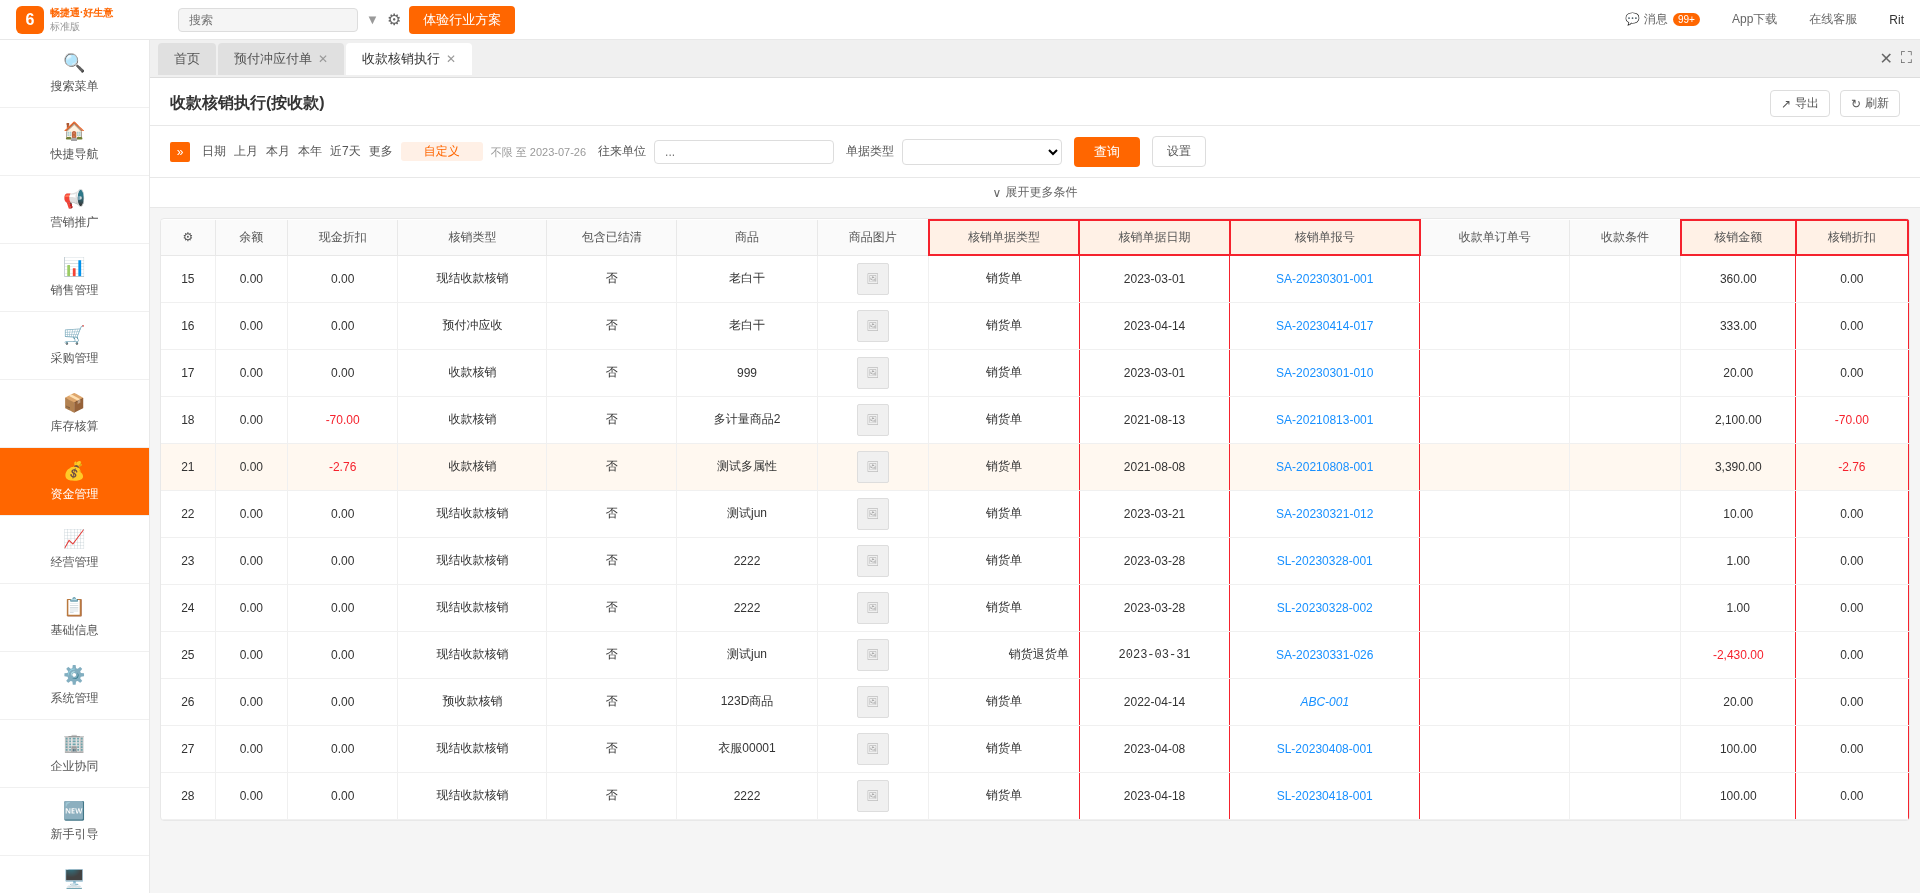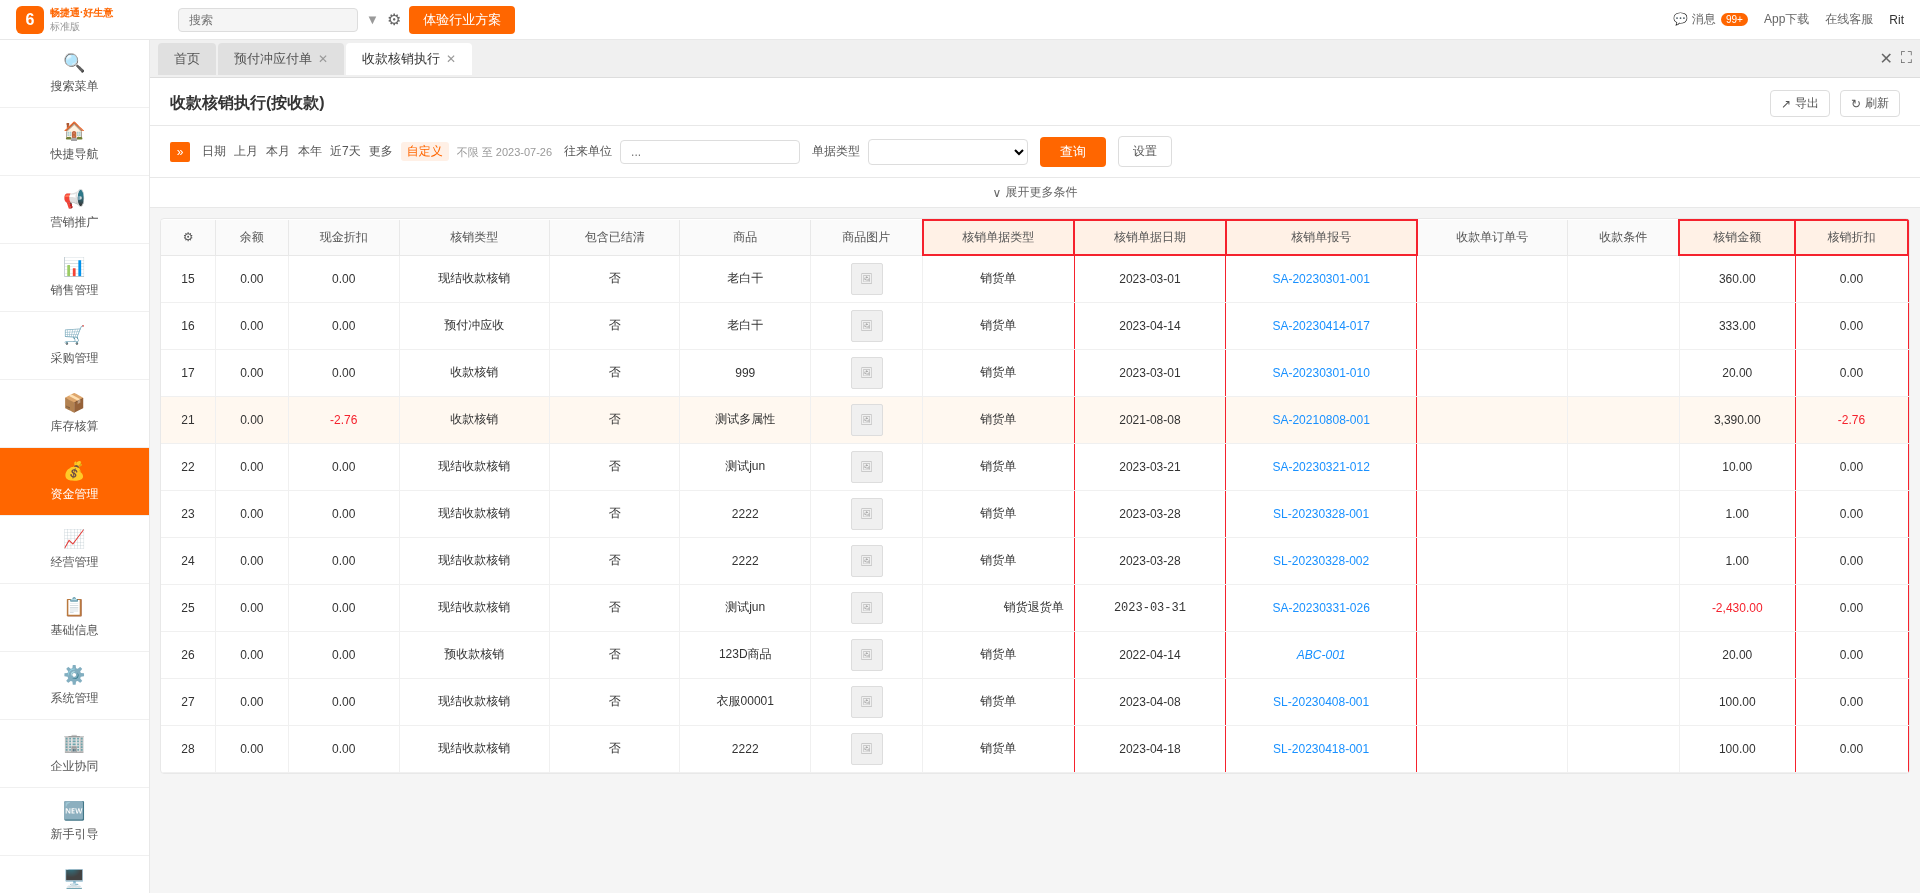--- a/index.html
+++ b/index.html
@@ -29,21 +29,21 @@
     }
     .search-box {
       background: #f5f5f5; border: 1px solid #ddd; border-radius: 4px;
       padding: 4px 10px; width: 200px; font-size: 12px; color: #999;
     }
     .btn-industry {
       background: #f60; color: #fff; border: none; border-radius: 4px;
       padding: 5px 14px; font-size: 13px; cursor: pointer;
     }
     .top-bar-actions {
-      display: flex; align-items: center; gap: 16px; font-size: 12px; color: #666;
+      display: flex; align-items: center; gap: 32px; font-size: 12px; color: #666;
     }
     .badge {
       background: #f60; color: #fff; border-radius: 10px; font-size: 10px;
       padding: 1px 5px; margin-left: 2px;
     }
 
     
     .layout { display: flex; height: calc(100vh - 40px); }
 
     
@@ -100,21 +100,21 @@
       border-bottom: 1px solid #e8e8e8;
       display: flex; flex-wrap: wrap; align-items: center; gap: 12px;
     }
     .filter-expand-btn {
       background: #f60; color: #fff; border: none; border-radius: 2px;
       width: 20px; height: 20px; cursor: pointer; font-size: 12px;
     }
     .filter-group {
       display: flex; align-items: center; gap: 8px; font-size: 12px; color: #555;
     }
-    .filter-custom { color: #f60; background: #fff0e6; padding: 1px 6px; border-radius: 3px; cursor: pointer; }
+    .filter-custom { color: #f60; background: #fff0e6; padding: 1px 23px; border-radius: 3px; cursor: pointer; }
     .filter-input {
       border: 1px solid #ddd; border-radius: 4px; padding: 4px 10px;
       font-size: 12px; width: 180px;
     }
     .filter-select {
       border: 1px solid #ddd; border-radius: 4px; padding: 4px 10px;
       font-size: 12px; width: 160px; background: #fff;
     }
     .btn-query {
       background: #f60; color: #fff; border: none; border-radius: 4px;
@@ -382,20 +382,36 @@
                 <td>999</td>
                 <td><div class="img-placeholder">🖼</div></td>
                 <td style="border-left: 1px solid rgb(245, 34, 45); border-right: 1px solid rgb(245, 34, 45);">销货单</td>
                 <td style="border-left: 1px solid rgb(245, 34, 45); border-right: 1px solid rgb(245, 34, 45);">2023-03-01</td>
                 <td class="link-text" style="border-left: 1px solid rgb(245, 34, 45); border-right: 1px solid rgb(245, 34, 45);">SA-20230301-010</td>
                 <td></td>
                 <td></td>
                 <td style="border-left: 1px solid rgb(245, 34, 45); border-right: 1px solid rgb(245, 34, 45);">20.00</td>
                 <td style="border-left: 1px solid rgb(245, 34, 45); border-right: 1px solid rgb(245, 34, 45);">0.00</td>
               </tr>
+              <tr>
+                <td>18</td>
+                <td>0.00</td>
+                <td class="negative">-70.00</td>
+                <td>收款核销</td>
+                <td>否</td>
+                <td>多计量商品2</td>
+                <td><div class="img-placeholder">🖼</div></td>
+                <td style="border-left: 1px solid rgb(245, 34, 45); border-right: 1px solid rgb(245, 34, 45);">销货单</td>
+                <td style="border-left: 1px solid rgb(245, 34, 45); border-right: 1px solid rgb(245, 34, 45);">2021-08-13</td>
+                <td class="link-text" style="border-left: 1px solid rgb(245, 34, 45); border-right: 1px solid rgb(245, 34, 45);">SA-20210813-001</td>
+                <td></td>
+                <td></td>
+                <td style="border-left: 1px solid rgb(245, 34, 45); border-right: 1px solid rgb(245, 34, 45);">2,100.00</td>
+                <td class="negative" style="border-left: 1px solid rgb(245, 34, 45); border-right: 1px solid rgb(245, 34, 45);">-70.00</td>
+              </tr>
               <tr class="highlighted">
                 <td>21</td>
                 <td>0.00</td>
                 <td class="negative">-2.76</td>
                 <td>收款核销</td>
                 <td>否</td>
                 <td>测试多属性</td>
                 <td><div class="img-placeholder">🖼</div></td>
                 <td style="border-left: 1px solid rgb(245, 34, 45); border-right: 1px solid rgb(245, 34, 45);">销货单</td>
                 <td style="border-left: 1px solid rgb(245, 34, 45); border-right: 1px solid rgb(245, 34, 45);">2021-08-08</td>

